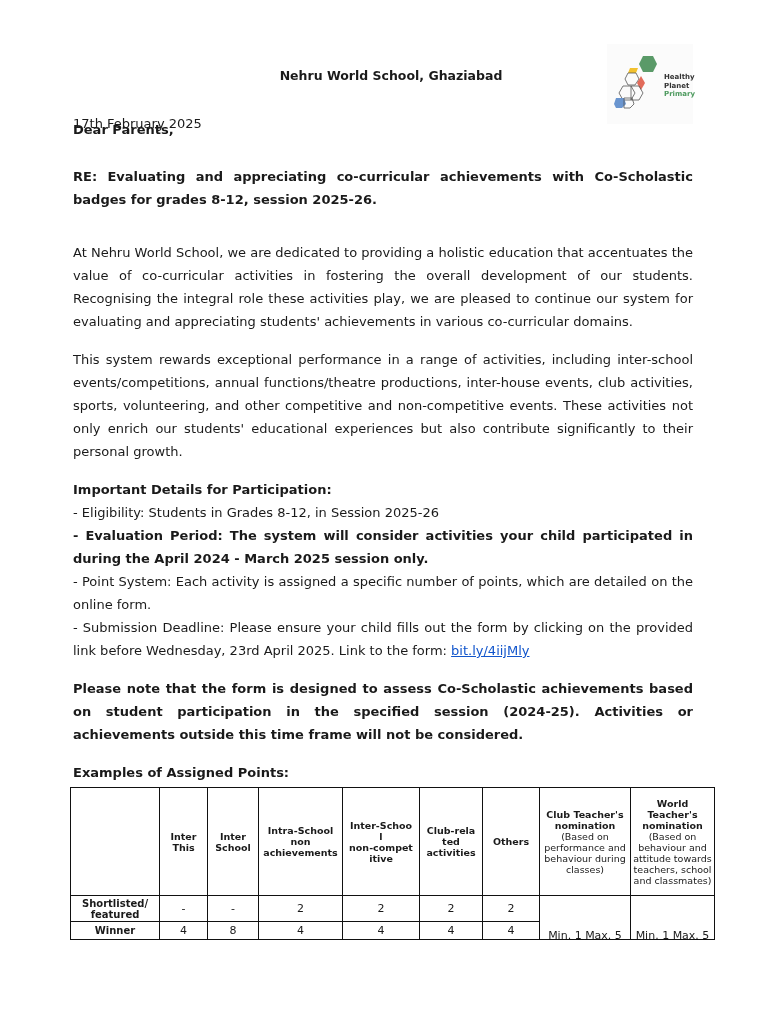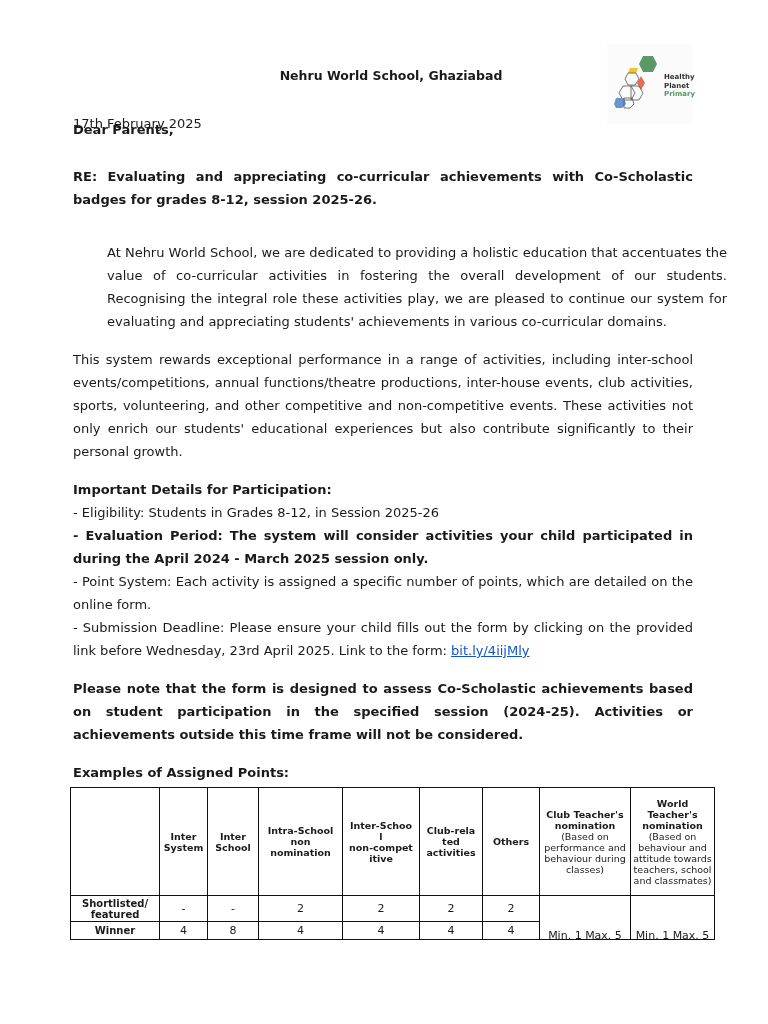--- a/index.html
+++ b/index.html
@@ -21,21 +21,21 @@
     .hp-text { position: absolute; left: 57px; top: 29px; font-size: 7px; font-weight: bold; line-height: 8.5px; color: #333; }
     .hp-text .green { color: #4d9a5e; }
 
     .text { position: absolute; left: 73px; width: 620px; font-size: 13px; line-height: 23px; }
     .justify { text-align: justify; text-align-last: left; }
     .bold { font-weight: bold; }
 
     .date { top: 112px; }
     .greeting { top: 118px; font-weight: bold; }
     .re { top: 165px; }
-    .para1 { top: 241px; margin-left: 34px; }
+    .para1 { top: 241px; }
     .para2 { top: 348px; }
     .details-head { top: 478px; }
     .details-line1 { top: 501px; }
     .details-line2 { top: 524px; }
     .details-line3 { top: 570px; }
     .details-line4 { top: 616px; }
     .note { top: 677px; }
     .examples-head { top: 761px; }
 
     .link { color: #1155cc; text-decoration: underline; }
@@ -96,27 +96,27 @@
 
   <div class="text note bold justify">Please note that the form is designed to assess Co-Scholastic achievements based on student participation in the specified session (2024-25). Activities or achievements outside this time frame will not be considered.</div>
 
   <div class="text examples-head bold">Examples of Assigned Points:</div>
 
   <table class="pts-table">
     <tbody>
         <tr class="hdr-row">
       <th style="width:89px"></th>
       <th style="width:48px">
-        <span>Inter</span><br><span>System</span>
+        <span>Inter</span><br><span>This</span>
       </th>
       <th style="width:51px">
         <span>Inter</span><br><span>School</span>
       </th>
       <th style="width:84px">
-        <span>Intra-School</span><br><span>non</span><br><span>nomination</span>
+        <span>Intra-School</span><br><span>non</span><br><span>achievements</span>
       </th>
       <th style="width:77px">
         <span>Inter-Schoo</span><br><span>l</span><br><span>non-compet</span><br><span>itive</span>
       </th>
       <th style="width:63px">
         <span>Club-rela</span><br><span>ted</span><br><span>activities</span>
       </th>
       <th style="width:57px">
         <span>Others</span>
       </th>

